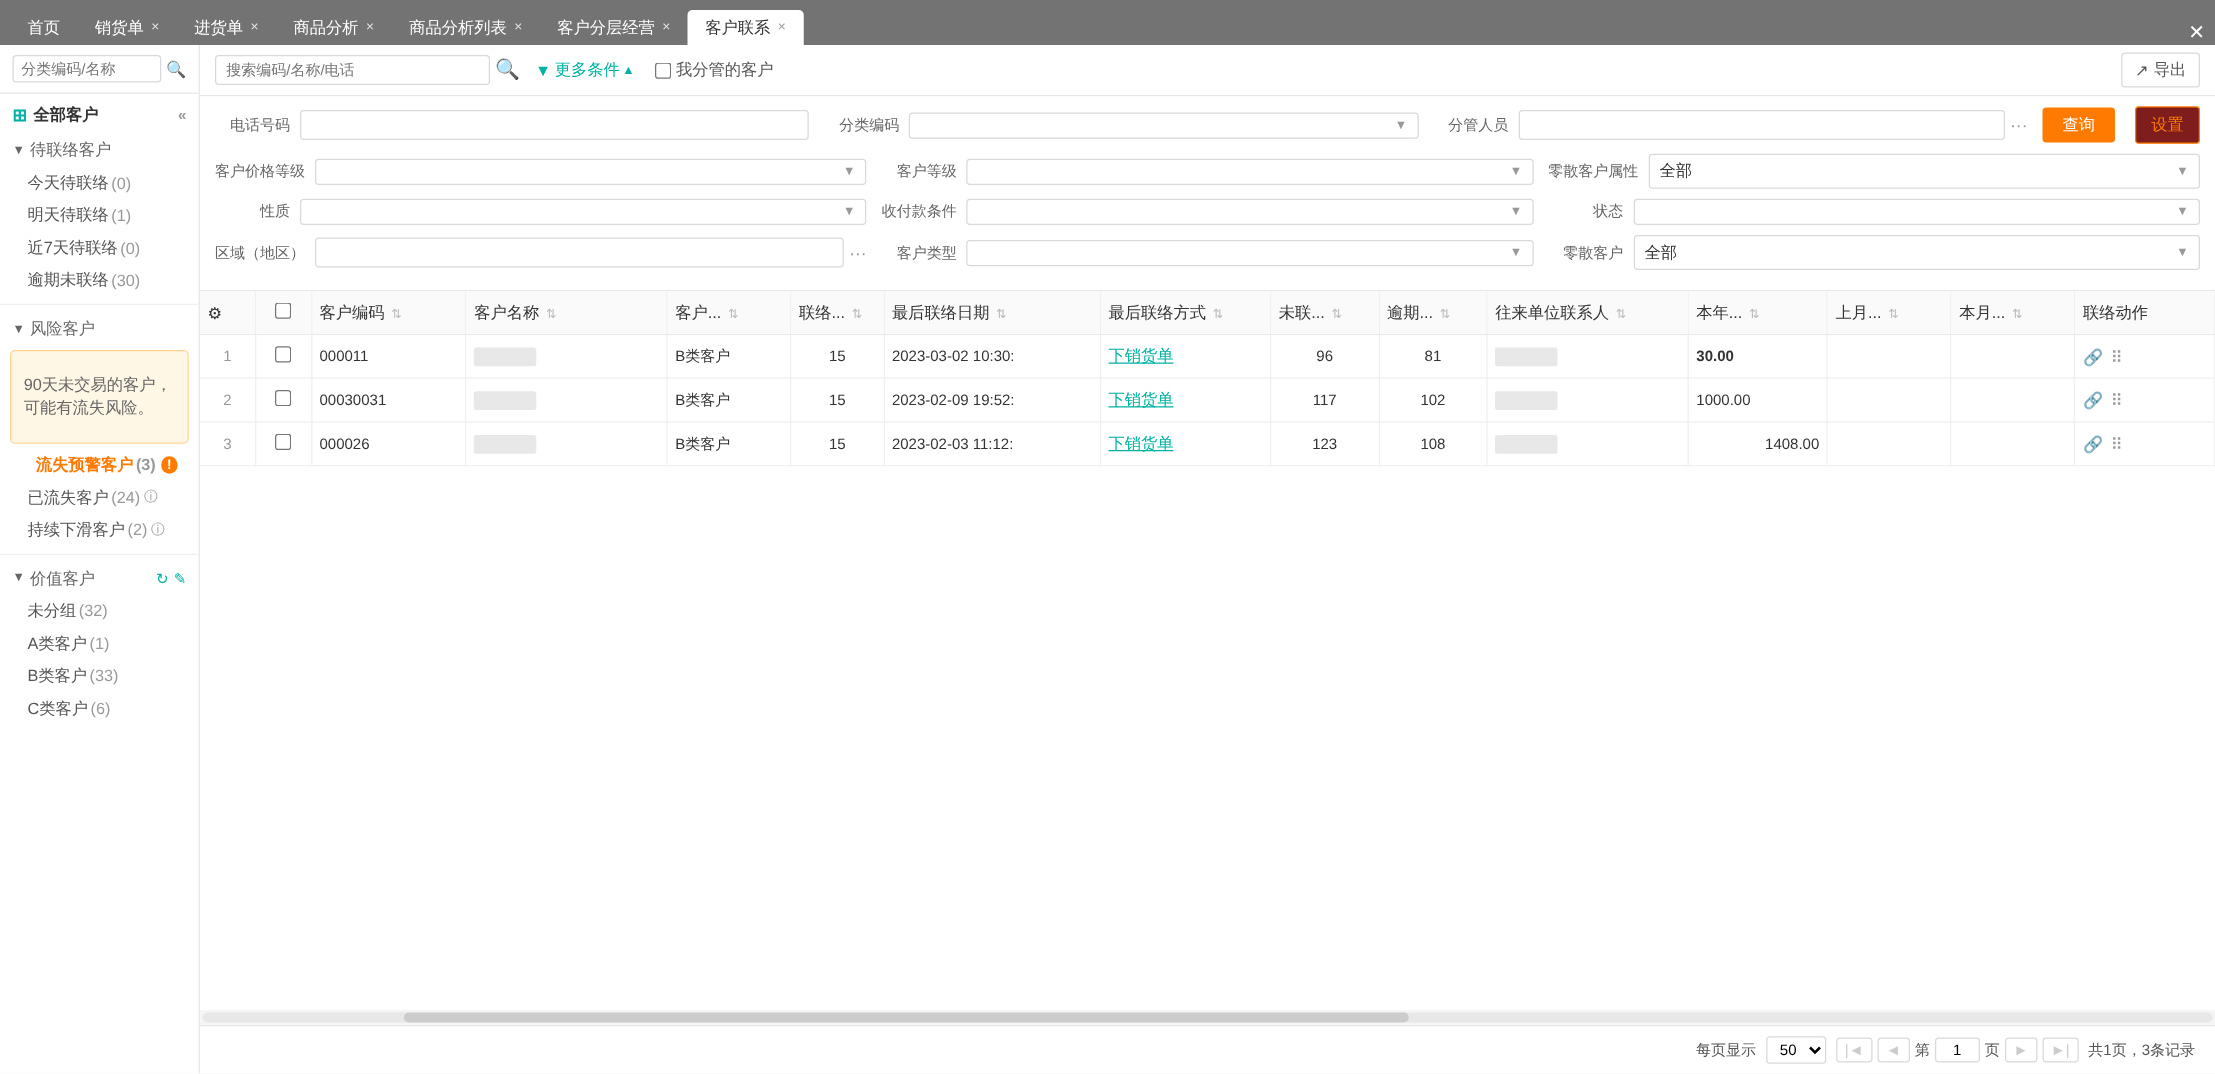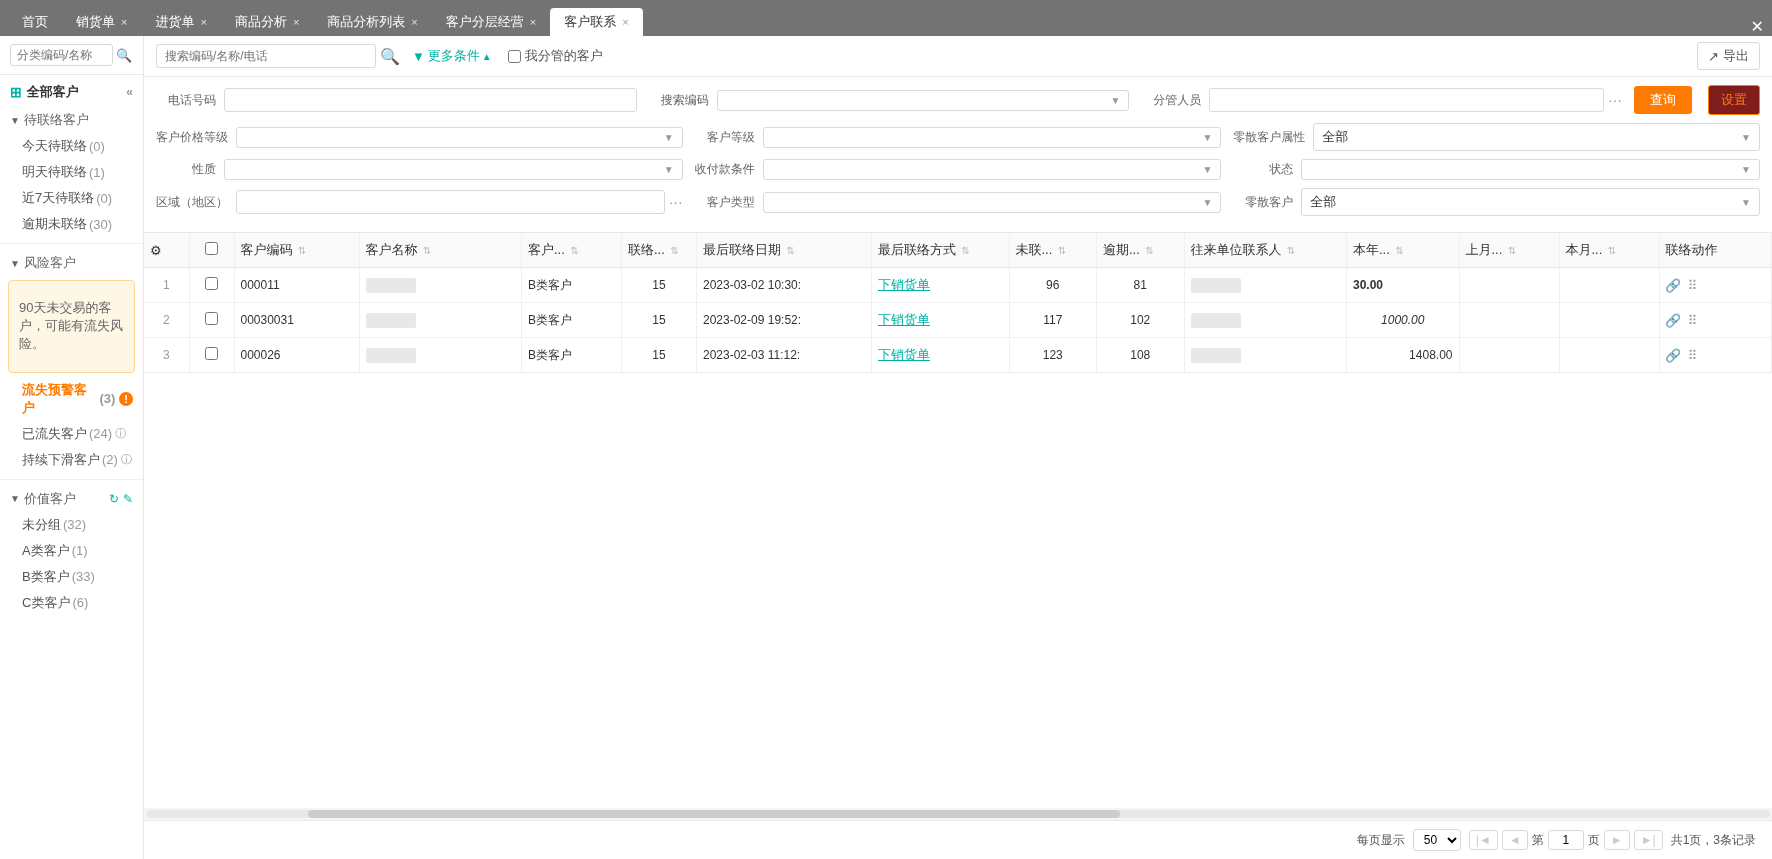--- a/index.html
+++ b/index.html
@@ -27,21 +27,21 @@
       margin-left: auto; color: #fff; font-size: 16px; cursor: pointer;
     }
 
     
     .main-layout {
       display: flex; height: calc(859px - 36px);
     }
 
     
     .sidebar {
-      width: 144px; background: #fff; border-right: 1px solid #e8e8e8;
+      width: 160px; background: #fff; border-right: 1px solid #e8e8e8;
       display: flex; flex-direction: column; flex-shrink: 0; overflow-y: auto;
     }
     .sidebar-search {
       display: flex; align-items: center; padding: 8px 10px; border-bottom: 1px solid #e8e8e8;
     }
     .sidebar-search input {
       border: 1px solid #d9d9d9; border-radius: 3px; padding: 3px 6px; width: 100%;
       font-size: 12px; outline: none;
     }
     .sidebar-search-icon { color: #999; margin-left: 4px; cursor: pointer; }
@@ -360,21 +360,21 @@
     </div>
 
     <div class="advanced-filter">
 
       <div class="filter-row">
         <div class="filter-field">
           <span class="filter-label">电话号码</span>
           <input class="filter-input" type="text" style="">
         </div>
         <div class="filter-field">
-          <span class="filter-label">搜索编码</span>
+          <span class="filter-label">分类编码</span>
           <div class="filter-select">
             <span></span>
             <span class="arrow-down">▼</span>
           </div>
         </div>
         <div class="filter-field">
           <span class="filter-label">分管人员</span>
           <input class="filter-input" type="text" style="">
           <span class="more-dots">···</span>
         </div>
@@ -563,21 +563,21 @@
       <td class="checkbox-cell"><input type="checkbox" style=""></td>
       <td>00030031</td>
       <td><span class="blurred">&nbsp;&nbsp;&nbsp;&nbsp;&nbsp;&nbsp;&nbsp;&nbsp;</span></td>
       <td>B类客户</td>
       <td style="text-align:center;">15</td>
       <td>2023-02-09 19:52:</td>
       <td><span class="link-text">下销货单</span></td>
       <td style="text-align:center;">117</td>
       <td style="text-align:center;">102</td>
       <td><span class="blurred">&nbsp;&nbsp;&nbsp;&nbsp;&nbsp;&nbsp;&nbsp;&nbsp;&nbsp;&nbsp;</span></td>
-      <td style="text-align:center;font-style:italic;">1000.00</td>
+      <td style="text-align:left;">1000.00</td>
       <td></td>
       <td></td>
       <td>
         <div class="action-icons">
           <span title="联络">🔗</span>
           <span title="更多">⠿</span>
         </div>
       </td>
     </tr>
             <tr>

